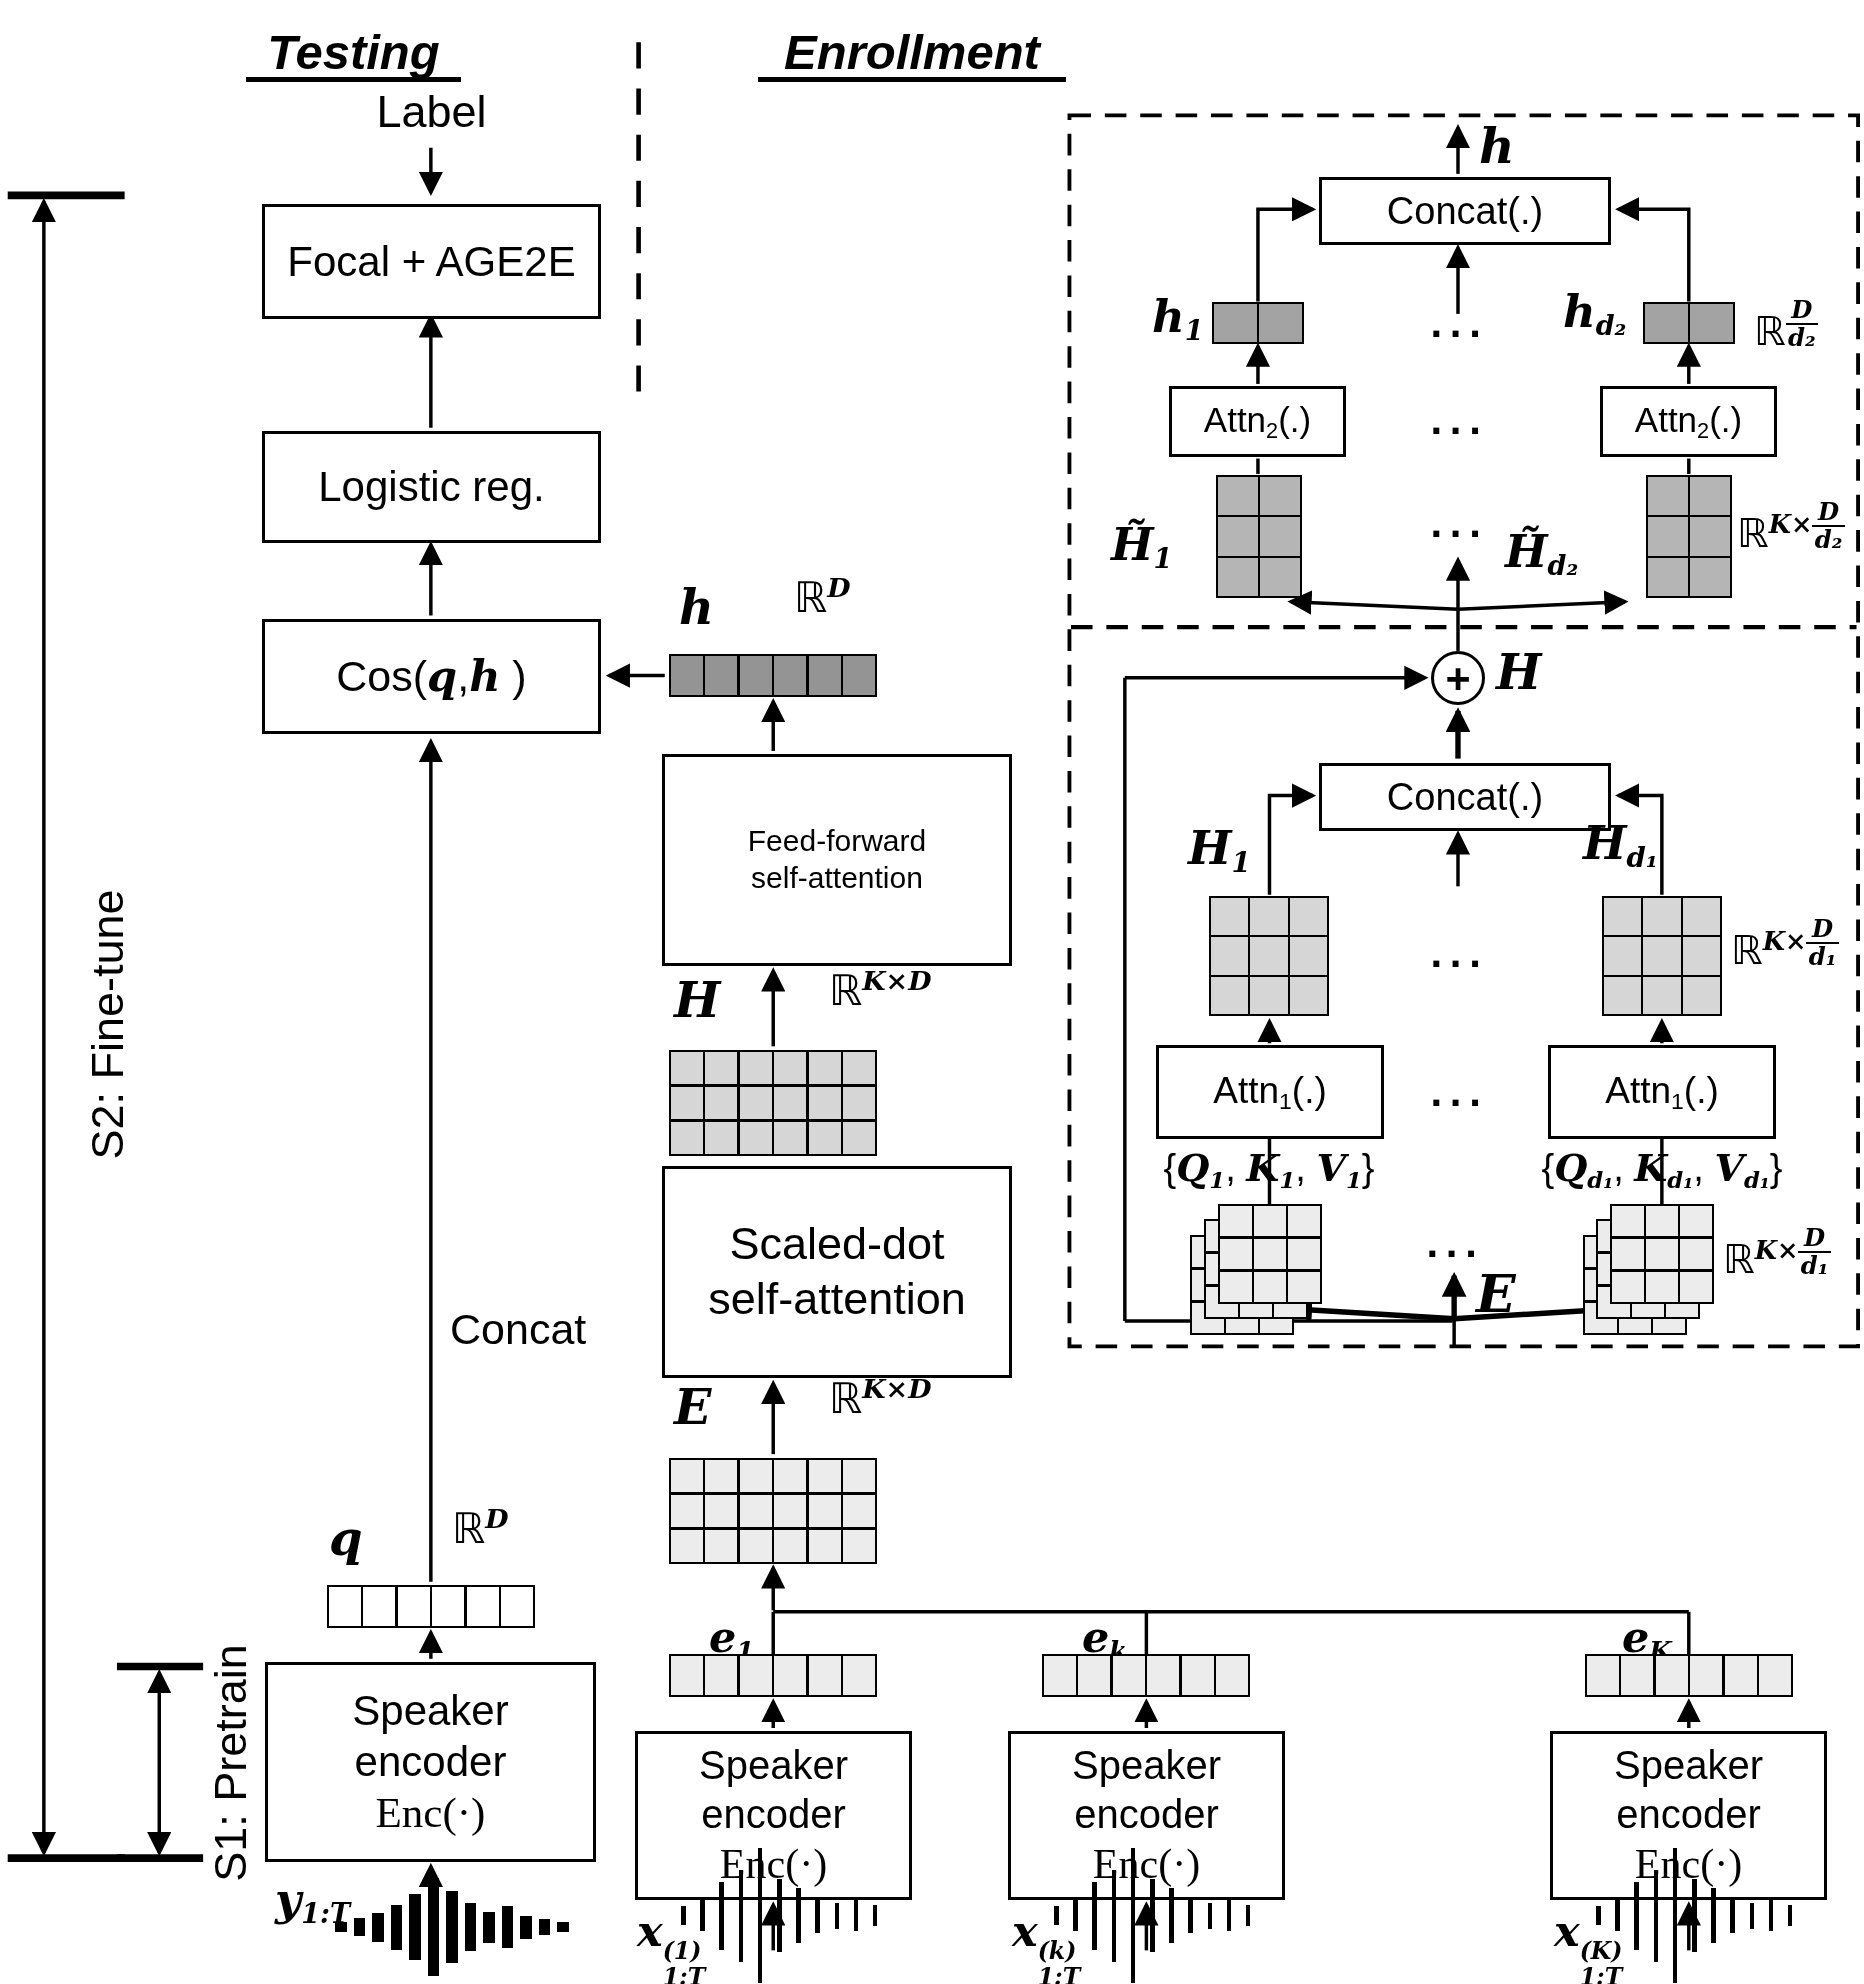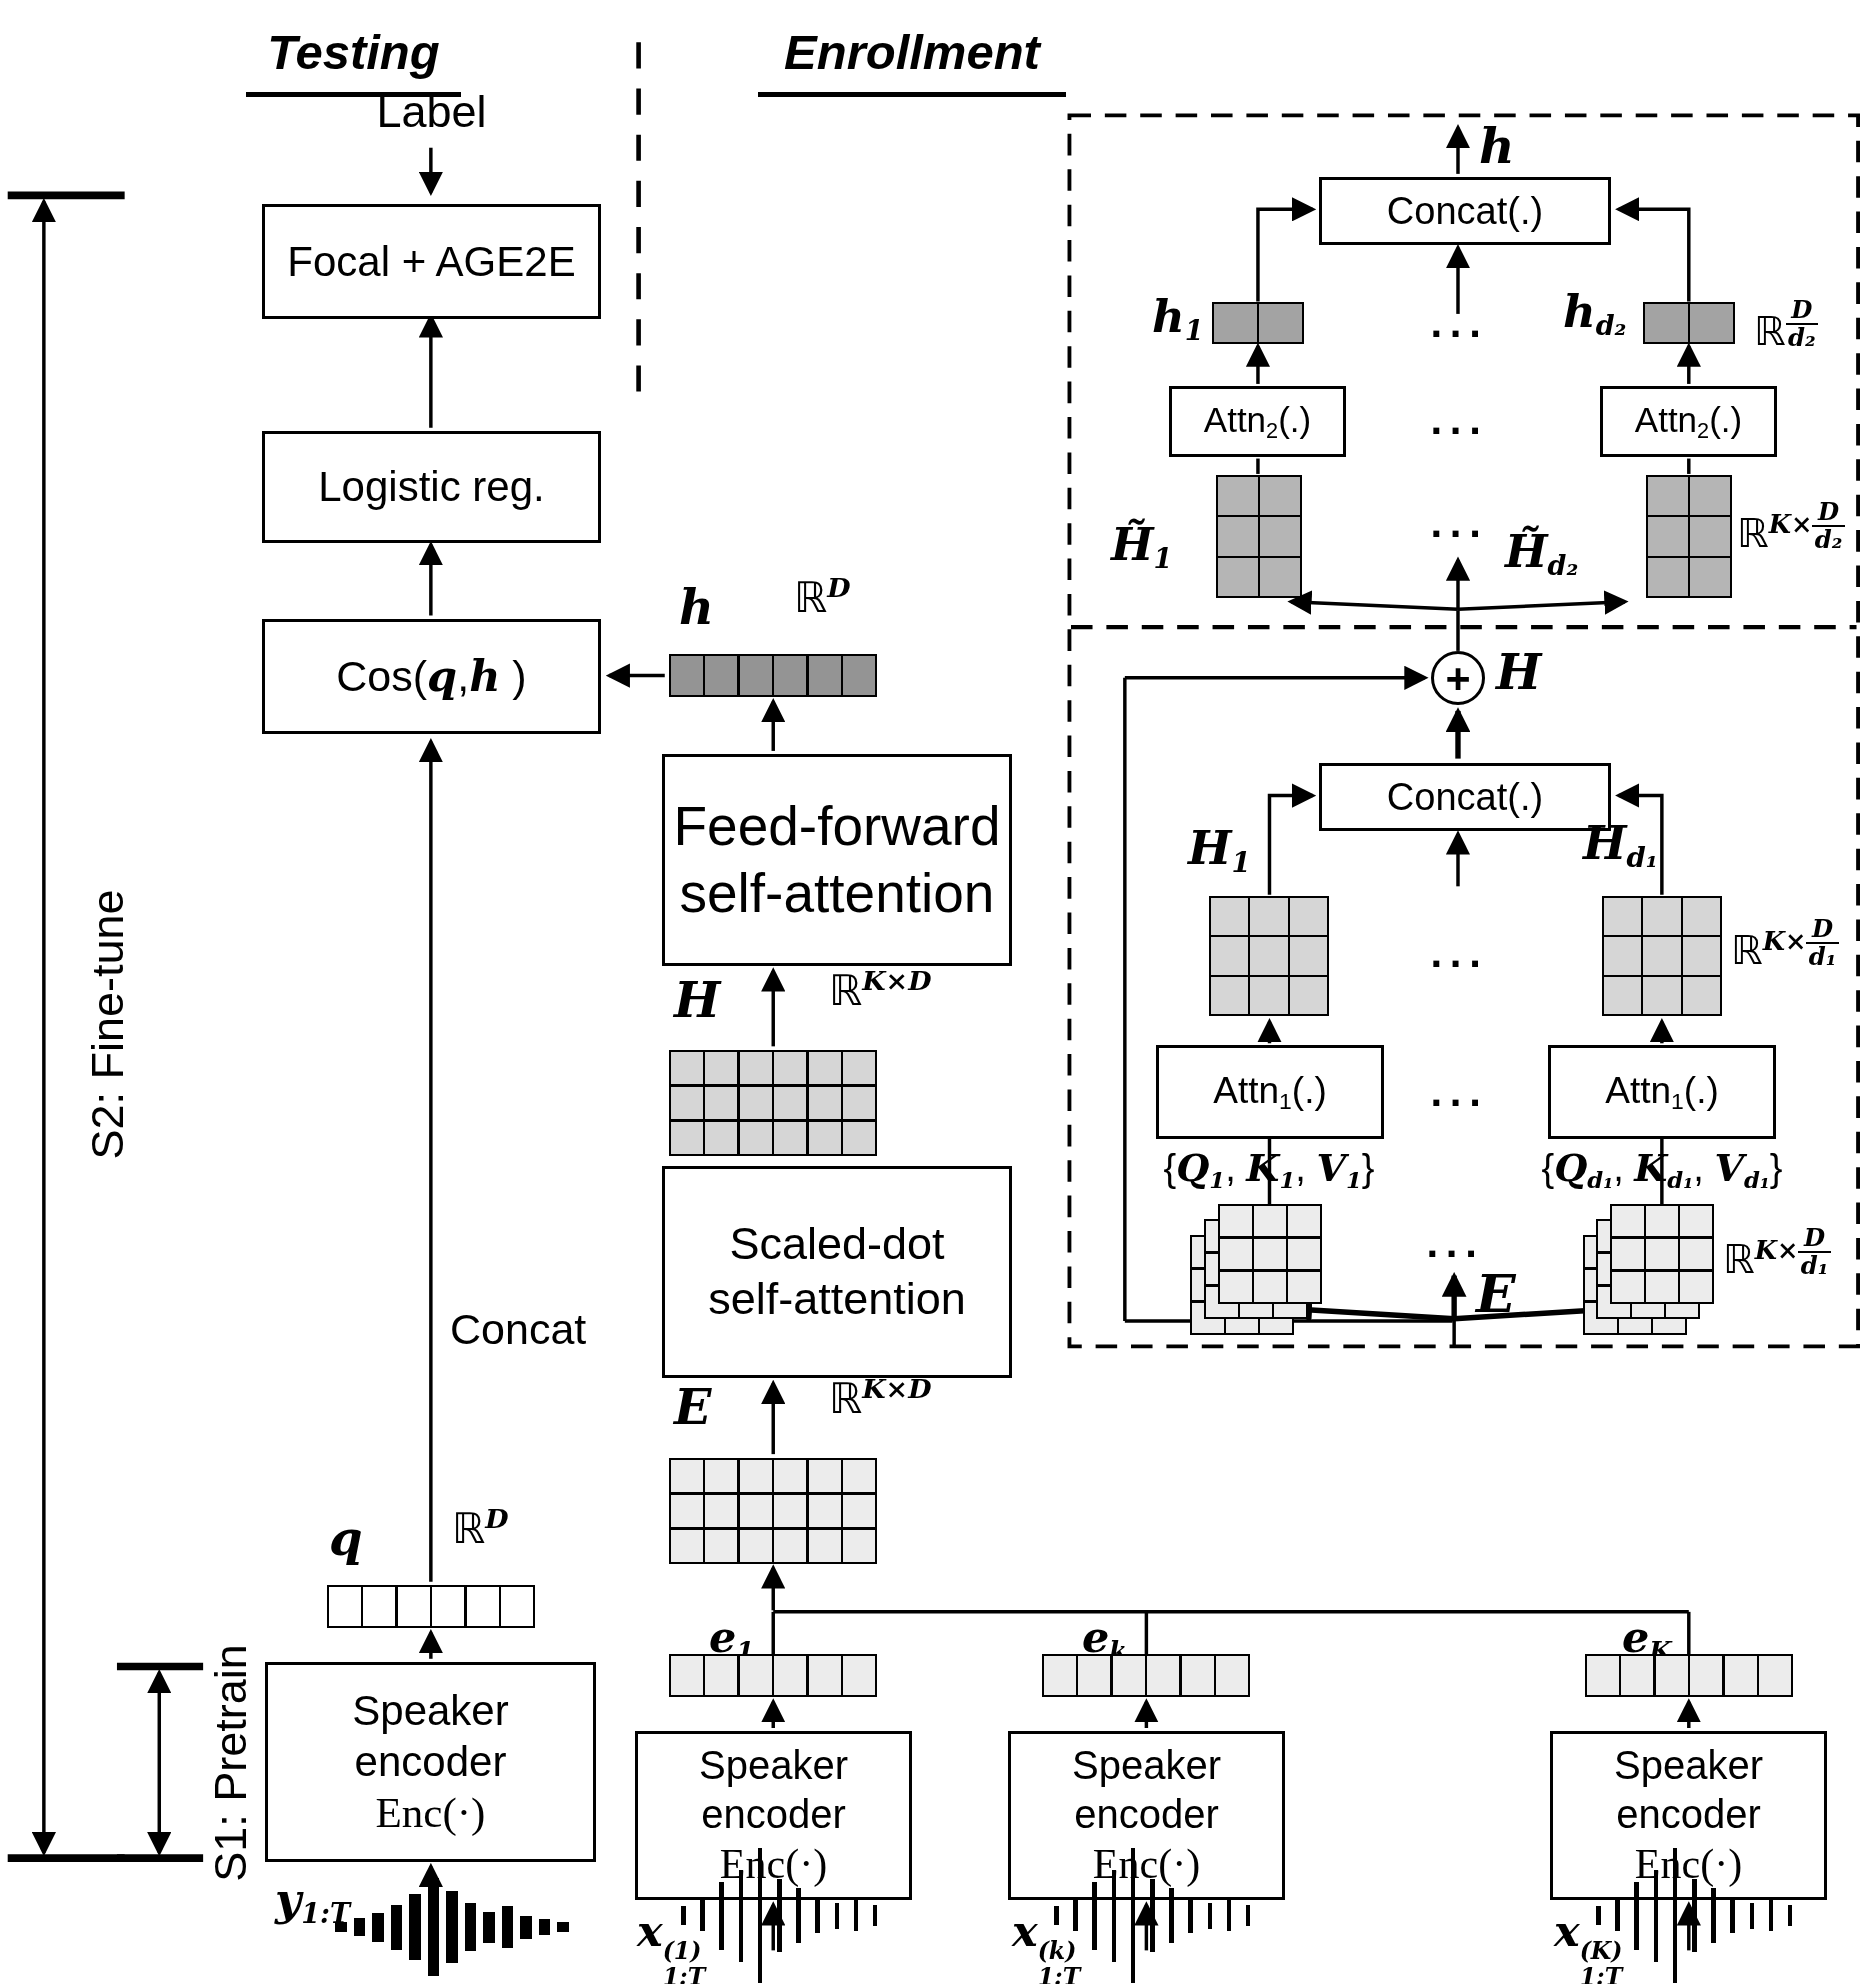--- a/index.html
+++ b/index.html
@@ -4,21 +4,21 @@
 <style>
   html,body{margin:0;padding:0;background:#fff;}
   #canvas{position:relative;width:1865px;height:1985px;background:#fff;overflow:hidden;
           font-family:"Liberation Sans",sans-serif;color:#000;}
   #connectors{position:absolute;left:0;top:0;}
   .box{position:absolute;border:3.8px solid #000;background:#fff;display:flex;flex-direction:column;
        align-items:center;justify-content:center;text-align:center;line-height:1.22;box-sizing:border-box;}
   .lbl{position:absolute;white-space:nowrap;line-height:1;}
   .ctr{text-align:center;}
   .head{font-size:49px;font-weight:bold;font-style:italic;border-bottom:5.4px solid #000;
-        padding-bottom:15px;text-align:center;}
+        padding-bottom:0;text-align:center;}
   .dots{font-weight:900;font-size:42px;letter-spacing:7.7px;text-align:center;width:85px;}
   .grid{position:absolute;display:grid;gap:2.3px;background:#000;border:2.3px solid #000;box-sizing:border-box;}
   .grid div{min-width:0;min-height:0;}
   .mv{font-family:"DejaVu Serif",serif;font-style:italic;font-weight:bold;}
   .mbb{font-family:"DejaVu Sans",sans-serif;font-weight:normal;font-style:normal;}
   .msb{font-size:.6em;font-family:"DejaVu Serif",serif;font-style:italic;font-weight:bold;vertical-align:-.3em;}
   .msbn{font-size:.62em;vertical-align:-.28em;}
   .msp{font-size:.64em;font-family:"DejaVu Serif",serif;font-style:italic;font-weight:bold;vertical-align:.55em;}
   .mfrac{display:inline-flex;flex-direction:column;align-items:center;line-height:1.05;font-size:.95em;vertical-align:middle;}
   .mfden{border-top:2.3px solid #000;padding:0 2.3px;}
@@ -163,21 +163,21 @@
 <div class="lbl" style="left:679px;top:583px;font-size:48px;"><span class="mv">h</span></div>
 <div class="lbl" style="left:794px;top:575px;font-size:42px;"><span class="mbb">ℝ</span><sup class="msp">D</sup></div>
 <div class="grid" style="left: 669px; top: 654px; width: 208px; height: 43px; grid-template-columns: repeat(6, 1fr); grid-template-rows: repeat(1, 1fr);">
       <div style="background: rgb(148, 148, 148);"></div>
       <div style="background: rgb(148, 148, 148);"></div>
       <div style="background: rgb(148, 148, 148);"></div>
       <div style="background: rgb(148, 148, 148);"></div>
       <div style="background: rgb(148, 148, 148);"></div>
       <div style="background: rgb(148, 148, 148);"></div>
     </div>
-<div class="box" style="left:662px;top:754px;width:350px;height:212px;font-size:55px;">
+<div class="box" style="left:662px;top:754px;width:350px;height:212px;font-size:30px;">
   <span>Feed-forward</span>
   <span>self-attention</span>
 </div>
 <div class="lbl" style="left:674px;top:976px;font-size:49px;"><span class="mv">H</span></div>
 <div class="lbl" style="left:829px;top:968px;font-size:42px;"><span class="mbb">ℝ</span><sup class="msp">K×D</sup></div>
 <div class="grid" style="left: 669px; top: 1050px; width: 208px; height: 106px; grid-template-columns: repeat(6, 1fr); grid-template-rows: repeat(3, 1fr);">
       <div style="background: rgb(214, 214, 214);"></div>
       <div style="background: rgb(214, 214, 214);"></div>
       <div style="background: rgb(214, 214, 214);"></div>
       <div style="background: rgb(214, 214, 214);"></div>

